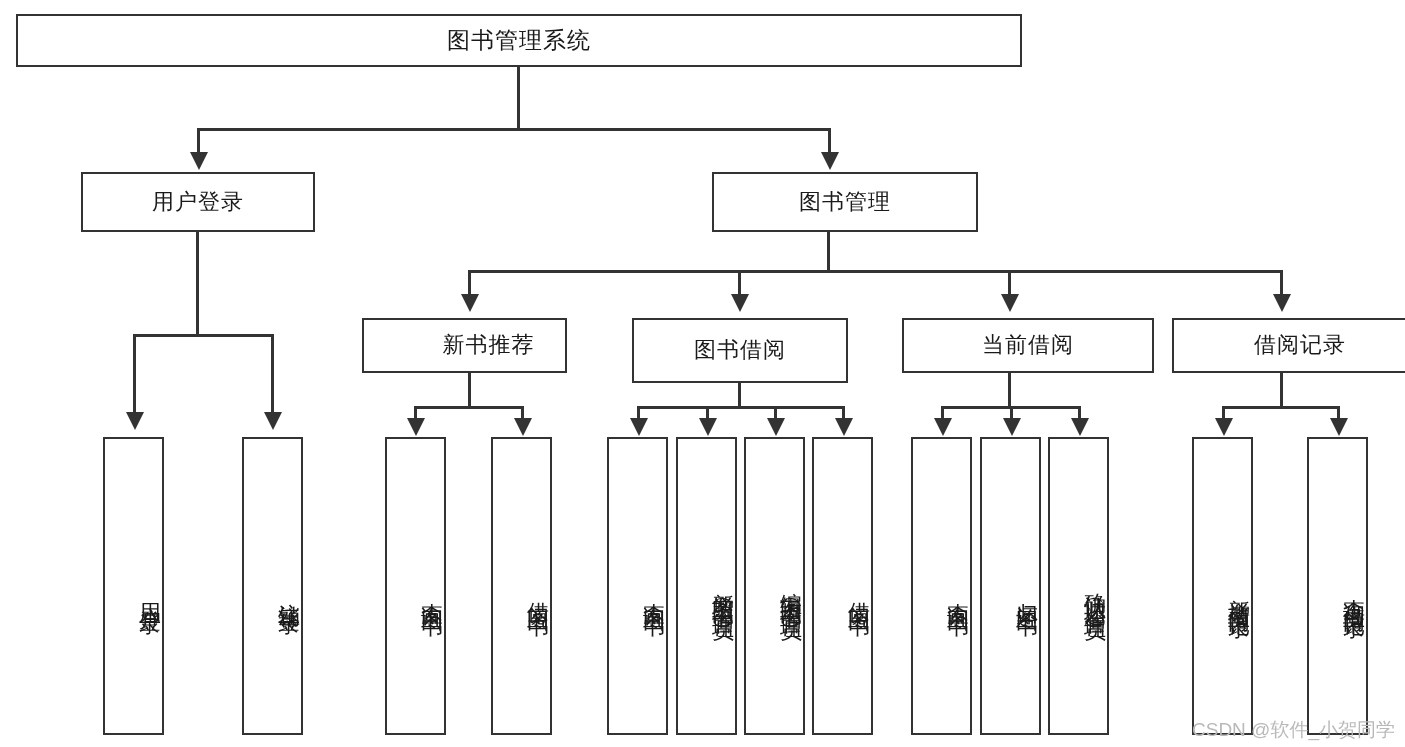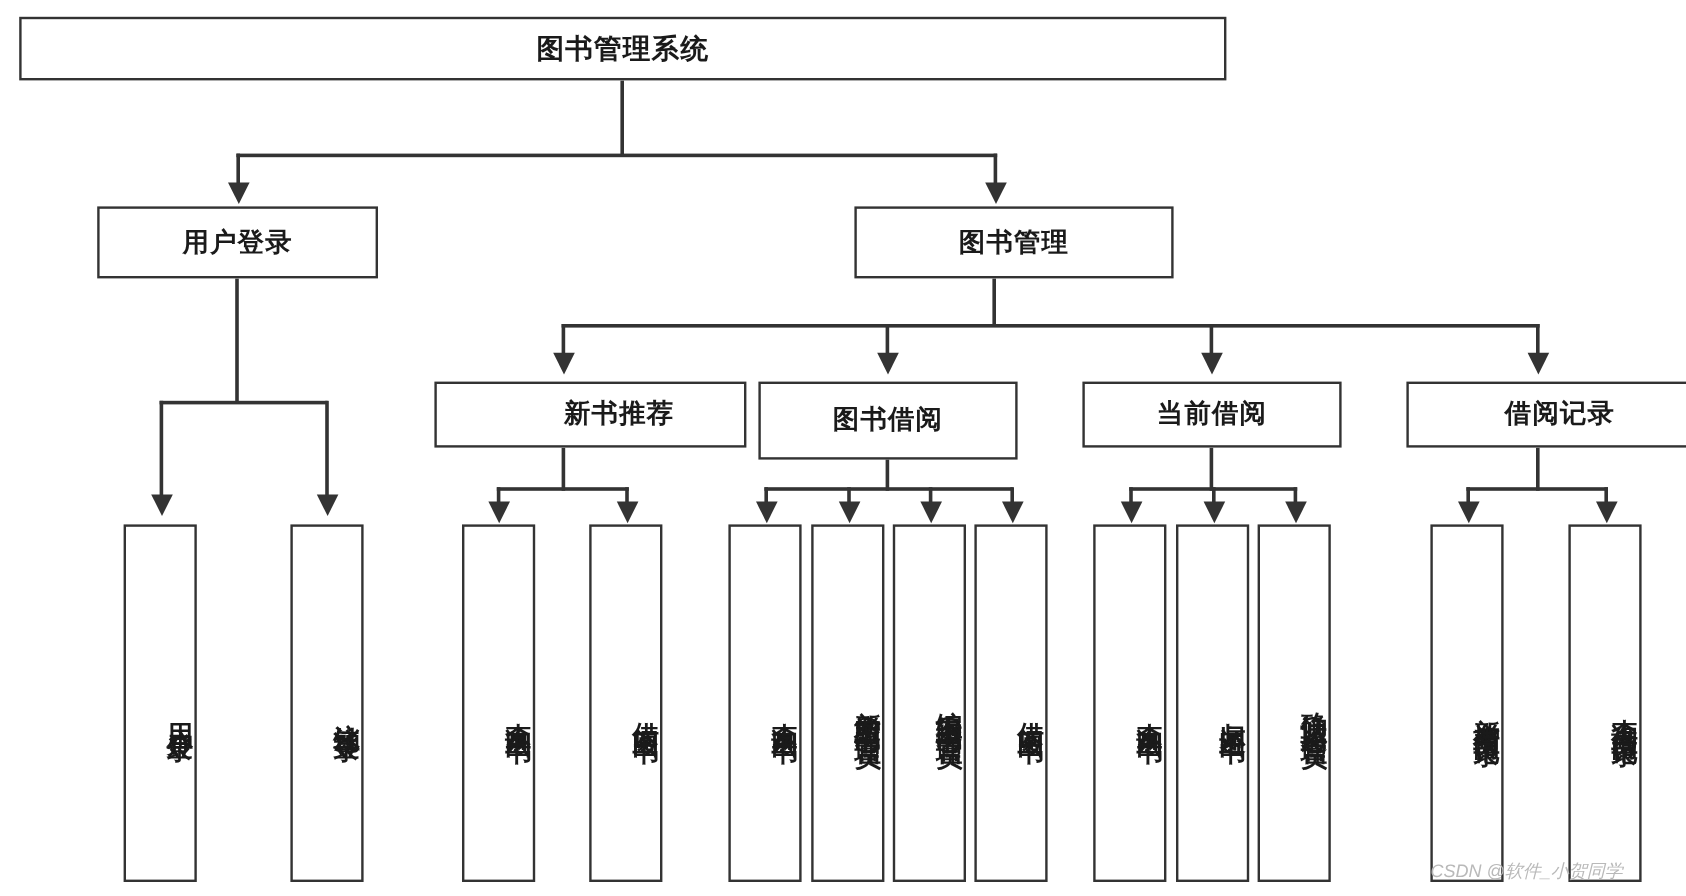--- a/index.html
+++ b/index.html
@@ -18,21 +18,20 @@
   .node{
     position:absolute;
     box-sizing:border-box;
     border:2px solid #333333;
     background:#ffffff;
     display:flex;
     align-items:center;
     justify-content:center;
     color:#1a1a1a;
     z-index:3;
-    font-weight:bold;
   }
   .node.h{
     font-size:22px;
     line-height:1.2;
     letter-spacing:1px;
     white-space:nowrap;
   }
   .node.root{ font-size:23px; }
   
   .node.v{
@@ -58,26 +57,25 @@
     position:absolute;
     width:0;height:0;
     border-left:9px solid transparent;
     border-right:9px solid transparent;
     border-top:18px solid #333333;
     z-index:2;
   }
   
   .watermark{
     position:absolute;
-    font-size:15px;
+    font-size:19px;
     color:#b9b9b9;
     white-space:nowrap;
     z-index:5;
     letter-spacing:0px;
-    font-style:italic;
   }
 </style>
 </head>
 <body>
 
 <div id="canvas">
 
   <div class="node h root" style="left:16px;top:14px;width:1006px;height:53px;">图书管理系统</div>
 
   <div class="ln vln" style="left:517px;top:67px;height:62px;"></div>
@@ -104,25 +102,25 @@
   <div class="ln hln" style="left:468px;top:270px;width:815px;"></div>
   <div class="ln vln" style="left:468px;top:270px;height:28px;"></div>
   <div class="arrow" style="left:461px;top:294px;"></div>
   <div class="ln vln" style="left:738px;top:270px;height:28px;"></div>
   <div class="arrow" style="left:731px;top:294px;"></div>
   <div class="ln vln" style="left:1008px;top:270px;height:28px;"></div>
   <div class="arrow" style="left:1001px;top:294px;"></div>
   <div class="ln vln" style="left:1280px;top:270px;height:28px;"></div>
   <div class="arrow" style="left:1273px;top:294px;"></div>
 
-  <div class="node h" style="left:362px;top:318px;width:260px;height:55px;padding-left:48px;">新书推荐</div>
+  <div class="node h" style="left:362px;top:318px;width:205px;height:55px;padding-left:48px;">新书推荐</div>
 
   <div class="node h" style="left:632px;top:318px;width:216px;height:65px;">图书借阅</div>
 
-  <div class="node h" style="left:902px;top:318px;width:216px;height:55px;">当前借阅</div>
+  <div class="node h" style="left:902px;top:318px;width:252px;height:55px;">当前借阅</div>
 
   <div class="node h" style="left:1172px;top:318px;width:256px;height:55px;">借阅记录</div>
 
   <div class="ln vln" style="left:468px;top:373px;height:36px;"></div>
   <div class="ln hln" style="left:414px;top:406px;width:110px;"></div>
   <div class="ln vln" style="left:414px;top:406px;height:16px;"></div>
   <div class="arrow" style="left:407px;top:418px;"></div>
   <div class="ln vln" style="left:521px;top:406px;height:16px;"></div>
   <div class="arrow" style="left:514px;top:418px;"></div>
 

